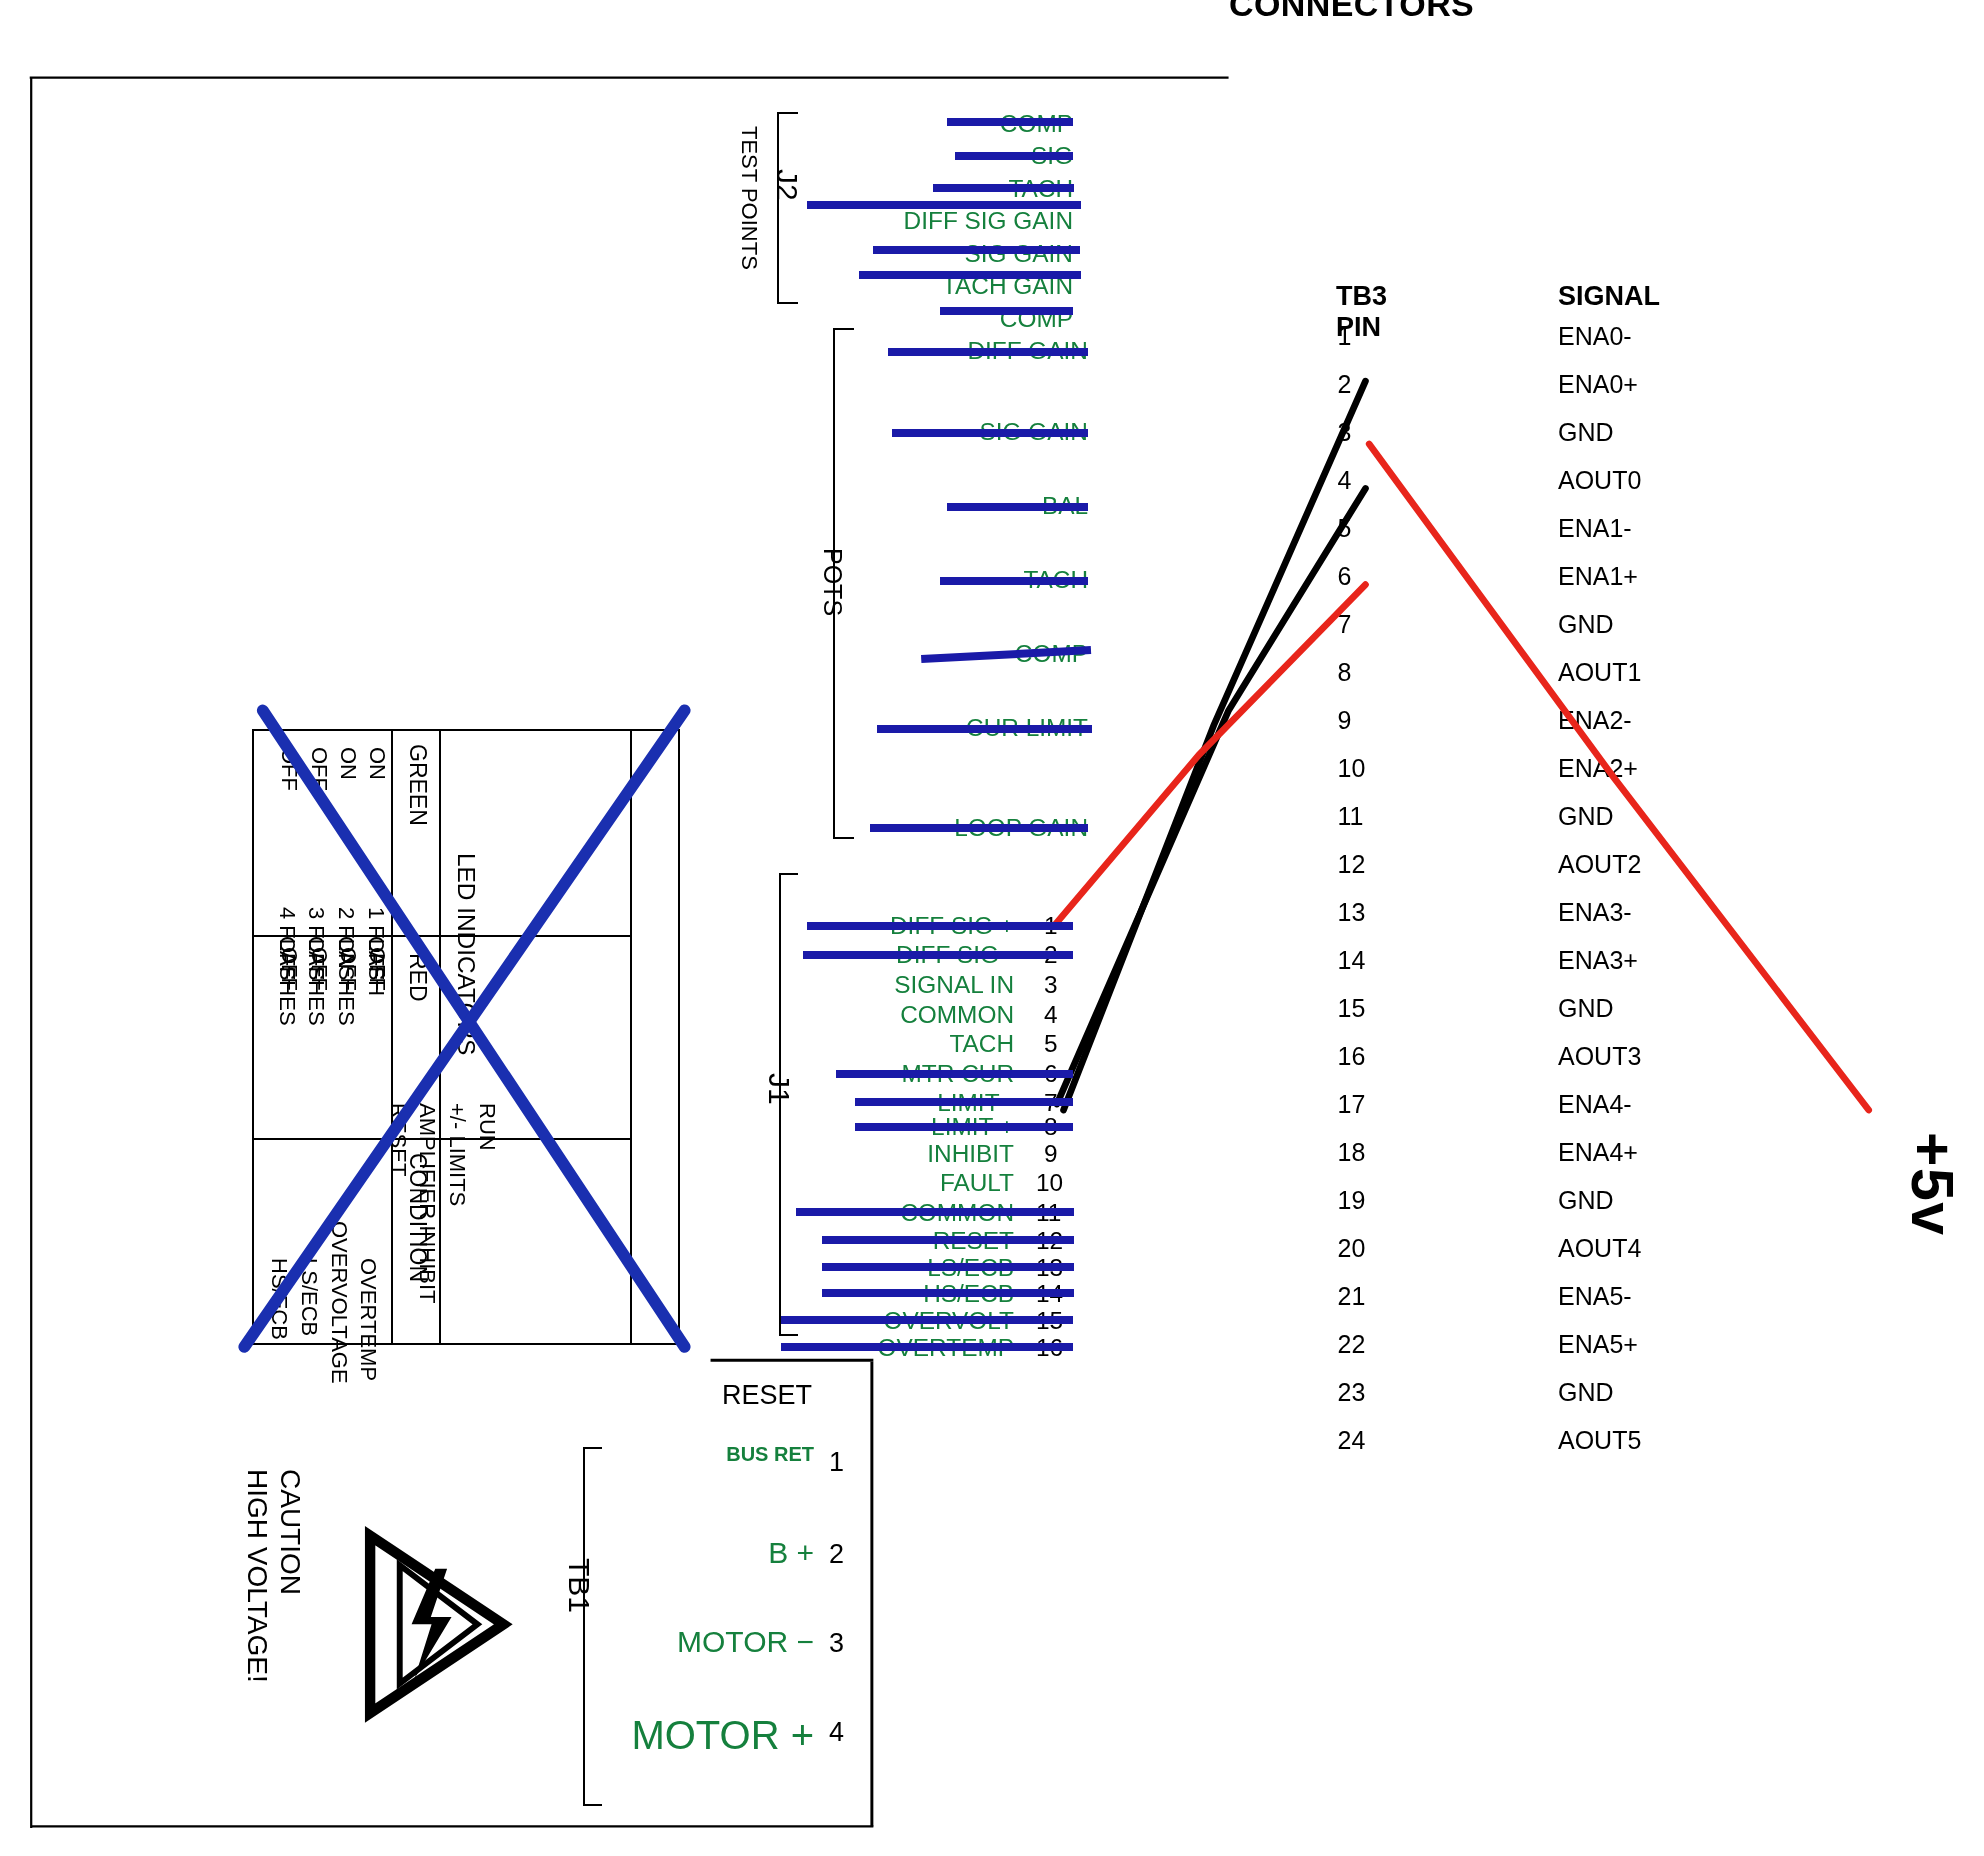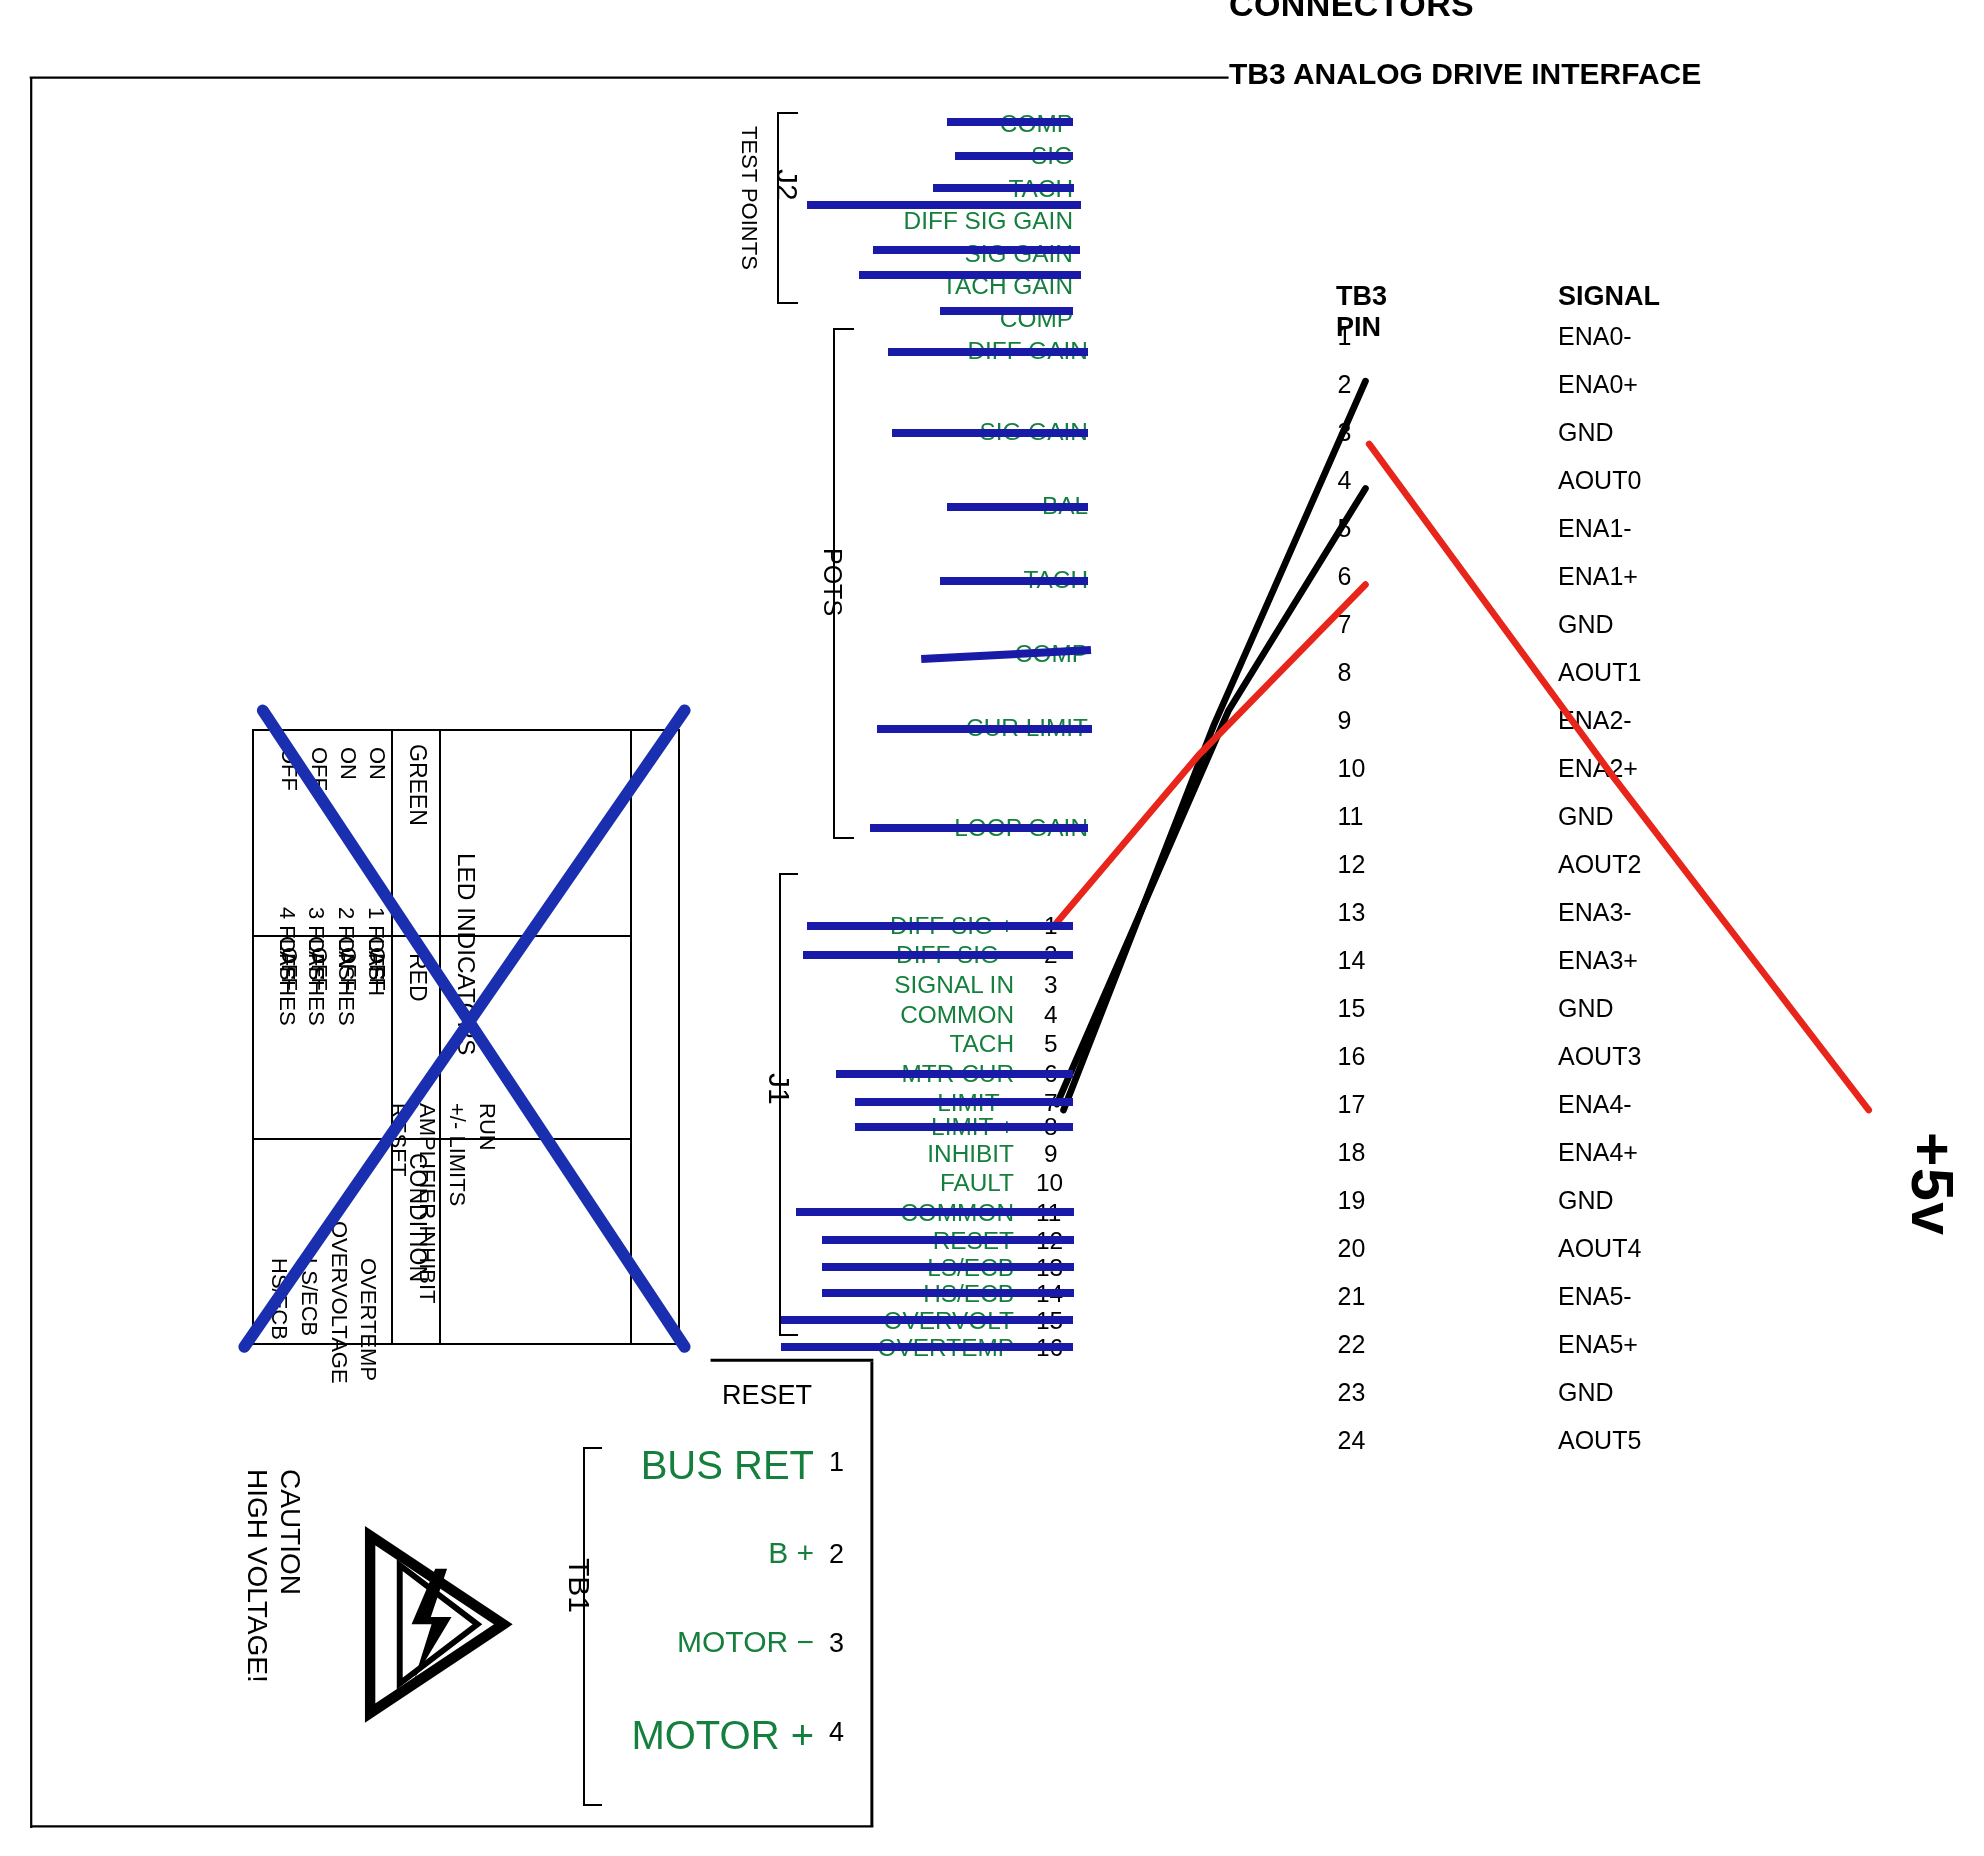--- a/index.html
+++ b/index.html
@@ -97,21 +97,20 @@
   <svg class="overlay" viewBox="0 0 2682 2508" width="1985" height="1856">
     <line x1="40" y1="105" x2="1660" y2="105" stroke="#000" stroke-width="3"></line>
     <line x1="42" y1="105" x2="42" y2="2470" stroke="#000" stroke-width="3"></line>
     <line x1="42" y1="2468" x2="1180" y2="2468" stroke="#000" stroke-width="3"></line>
     <line x1="1178" y1="1840" x2="1178" y2="2468" stroke="#000" stroke-width="4"></line>
     <line x1="960" y1="1838" x2="1180" y2="1838" stroke="#000" stroke-width="4"></line>
   </svg>
 
   <div class="doc-col">
     <div class="doc-h1">CONNECTORS</div>
-    <div class="doc-h2">TB3 ANALOG DRIVE INTERFACE</div>
   </div>
 
   <div class="pin-table">
     <div class="pin-head">
       <span class="c1">TB3 PIN</span>
       <span class="c2">SIGNAL</span>
     </div>
 
     <div class="pin-row">
         <span class="c1">1</span>
@@ -309,21 +308,21 @@
   <div class="strike" style="left:822px; top:1263px; width:252px;"></div>
   <div class="strike" style="left:822px; top:1289px; width:252px;"></div>
   <div class="strike" style="left:781px; top:1316px; width:292px;"></div>
   <div class="strike" style="left:781px; top:1343px; width:292px;"></div>
 
   <div class="lbl" style="left:722px; top:1380px; font-size:27px;">RESET</div>
 
   <div class="vlbl-big" style="left:562px; top:1558px;">TB1</div>
   <div class="bracket" style="left:583px; top:1447px; width:19px; height:359px;"></div>
 
-  <div class="lbl-r" style="left:518px; top:1443px; width:296px; font-size:40px;">BUS RET</div>
+  <div class="lbl-r" style="left:518px; top:1443px; width:296px; font-size:20px;font-weight:bold;">BUS RET</div>
   <div class="lbl" style="left:829px; top:1447px; font-size:27px;">1</div>
   <div class="lbl-r" style="left:518px; top:1536px; width:296px; font-size:30px;">B +</div>
   <div class="lbl" style="left:829px; top:1539px; font-size:27px;">2</div>
   <div class="lbl-r" style="left:518px; top:1625px; width:296px; font-size:30px;">MOTOR −</div>
   <div class="lbl" style="left:829px; top:1628px; font-size:27px;">3</div>
   <div class="lbl-r" style="left:518px; top:1713px; width:296px; font-size:40px;">MOTOR +</div>
   <div class="lbl" style="left:829px; top:1717px; font-size:27px;">4</div>
 
   <div class="vlbl" style="left:274px; top:1469px; font-size:28px;">CAUTION</div>
   <div class="vlbl" style="left:241px; top:1469px; font-size:28px;">HIGH VOLTAGE!</div>

